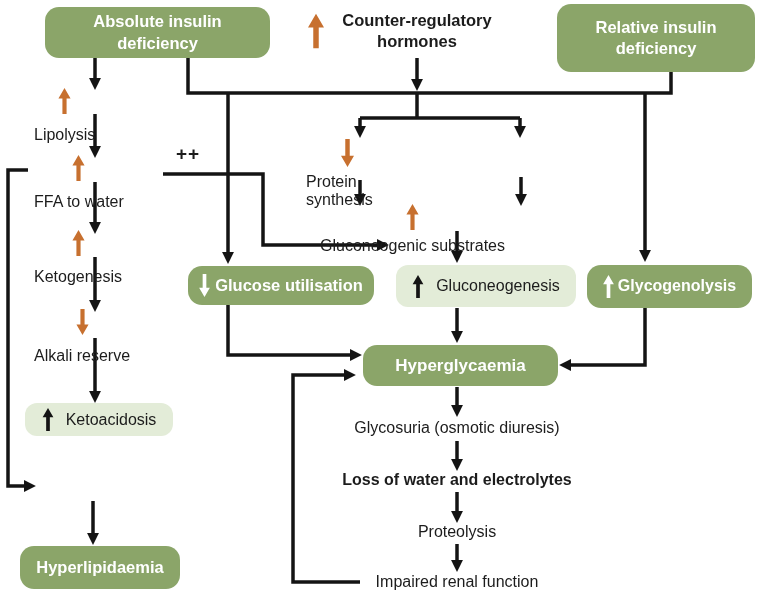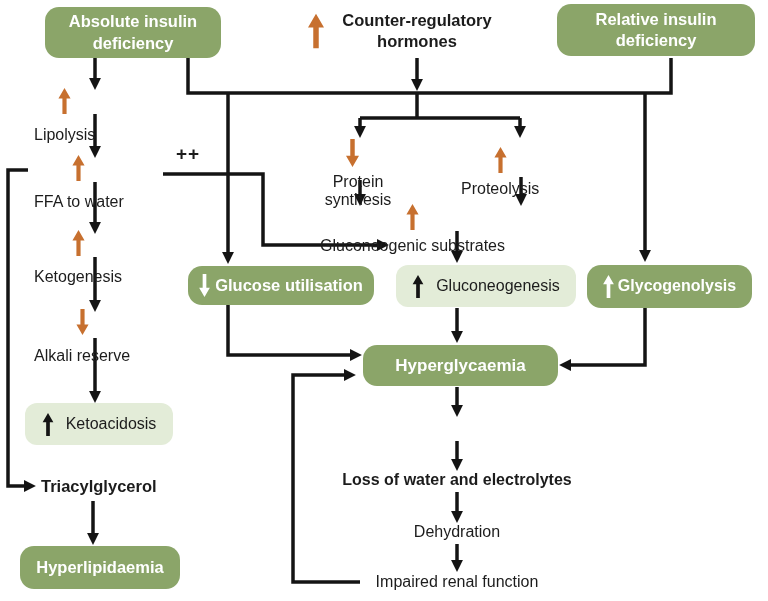--- a/index.html
+++ b/index.html
@@ -31,21 +31,21 @@
   .row{display:flex;align-items:center;gap:12px;white-space:nowrap;font-size:16px;flex-direction:column;}
   .plain{font-size:16px;white-space:nowrap;}
   .bold-black{font-weight:700;}
   .centerx{transform:translateX(-50%);}
   .trend{flex:0 0 auto;display:block;}
   .trend.orange path{fill:var(--orange);}
   .trend.black path{fill:var(--line);}
   .trend.white path{fill:#ffffff;}
   .counter-block{display:flex;align-items:center;gap:9px;}
   .counter-text{font-weight:700;font-size:16.5px;line-height:1.25;text-align:center;width:168px;}
-  .twoline{width:82px;text-align:center;line-height:1.1;margin-left:11px;}
+  .twoline{width:82px;line-height:1.1;}
   .plusplus{font-size:19px;font-weight:600;letter-spacing:1px;}
 </style>
 </head>
 <body>
 
 <div class="canvas">
 
   <svg class="connectors" viewBox="0 0 768 601">
     <defs>
       <marker id="ah" viewBox="0 0 10 10" refX="0" refY="5" markerWidth="3.4" markerHeight="3.9" orient="auto">
@@ -74,32 +74,32 @@
     <path d="M457 308 V331" marker-end="url(#ah)"></path>
     <path d="M228 305 V355 H350" marker-end="url(#ah)"></path>
     <path d="M645 308 V365 H571" marker-end="url(#ah)"></path>
     <path d="M457 387 V405" marker-end="url(#ah)"></path>
     <path d="M457 441 V459" marker-end="url(#ah)"></path>
     <path d="M457 492 V511" marker-end="url(#ah)"></path>
     <path d="M457 544 V560" marker-end="url(#ah)"></path>
     <path d="M360 582 H293 V375 H344" marker-end="url(#ah)"></path>
   </svg>
 
-  <div class="abs gbox" style="left:45px;top:7px;width:176px;height:51px;padding:10px 18px;">
+  <div class="abs gbox" style="left:45px;top:7px;width:225px;height:51px;padding:10px 18px;">
     <span>Absolute insulin deficiency</span>
   </div>
 
   <div class="abs counter-block" style="left:308px;top:10px;">
     <svg class="trend orange" width="16" height="38" viewBox="0 0 14 30">
         <path d="M7 0 L14 12 H9.4 V30 H4.6 V12 H0 Z"></path>
       </svg>
     <span class="counter-text">Counter-regulatory hormones</span>
   </div>
 
-  <div class="abs gbox" style="left:557px;top:4px;width:198px;height:52px;padding:0 18px;">
+  <div class="abs gbox" style="left:557px;top:4px;width:198px;height:68px;padding:0 18px;">
     <span>Relative insulin deficiency</span>
   </div>
 
   <div class="abs row" style="left:34px;top:88px;">
     <svg class="trend orange" width="13" height="26" viewBox="0 0 14 30">
         <path d="M7 0 L14 12 H9.4 V30 H4.6 V12 H0 Z"></path>
       </svg>
     <span>Lipolysis</span>
   </div>
 
@@ -119,46 +119,39 @@
     <span>Ketogenesis</span>
   </div>
 
   <div class="abs row" style="left:34px;top:309px;">
     <svg class="trend orange" width="13" height="26" viewBox="0 0 14 30">
         <path d="M7 30 L0 18 H4.6 V0 H9.4 V18 H14 Z"></path>
       </svg>
     <span>Alkali reserve</span>
   </div>
 
-  <div class="abs lbox" style="left:25px;top:403px;width:148px;height:42px;">
+  <div class="abs lbox" style="left:25px;top:403px;width:148px;height:33px;">
     <svg class="trend black" width="12" height="23" viewBox="0 0 14 30">
         <path d="M7 0 L14 12 H9.4 V30 H4.6 V12 H0 Z"></path>
       </svg>
     <span>Ketoacidosis</span>
   </div>
 
-  <div class="abs plain bold-black" style="left:41px;top:477px;font-size:16.5px;">Triacylglycerol</div>
 
   <div class="abs gbox" style="left:20px;top:546px;width:160px;height:43px;white-space:nowrap;">
     <span>Hyperlipidaemia</span>
   </div>
 
   <div class="abs row" style="left:306px;top:139px;gap:6px;">
     <svg class="trend orange" width="13" height="28" viewBox="0 0 14 30">
         <path d="M7 30 L0 18 H4.6 V0 H9.4 V18 H14 Z"></path>
       </svg>
     <span class="twoline" style="white-space:normal;">Protein synthesis</span>
   </div>
 
-  <div class="abs row" style="left:461px;top:147px;gap:7px;">
-    <svg class="trend orange" width="13" height="26" viewBox="0 0 14 30">
-        <path d="M7 0 L14 12 H9.4 V30 H4.6 V12 H0 Z"></path>
-      </svg>
-    <span>Proteolysis</span>
-  </div>
 
   <div class="abs row" style="left:320px;top:204px;gap:7px;">
     <svg class="trend orange" width="13" height="26" viewBox="0 0 14 30">
         <path d="M7 0 L14 12 H9.4 V30 H4.6 V12 H0 Z"></path>
       </svg>
     <span>Gluconeogenic substrates</span>
   </div>
 
   <div class="abs gbox" style="left:188px;top:266px;width:186px;height:39px;white-space:nowrap;gap:5px;">
     <svg class="trend white" width="11" height="23" viewBox="0 0 14 30">
@@ -178,20 +171,21 @@
     <span>Hyperglycaemia</span>
   </div>
 
   <div class="abs gbox" style="left:587px;top:265px;width:165px;height:43px;white-space:nowrap;gap:4px;font-size:16px;">
     <svg class="trend white" width="11" height="23" viewBox="0 0 14 30">
         <path d="M7 0 L14 12 H9.4 V30 H4.6 V12 H0 Z"></path>
       </svg>
     <span>Glycogenolysis</span>
   </div>
 
+  <div class="abs plain centerx" style="left:457px;top:419px;">Glycosuria (osmotic diuresis)</div>
 
   <div class="abs plain centerx" style="left:457px;top:471px;font-weight:bold;">Loss of water and electrolytes</div>
 
-  <div class="abs plain centerx" style="left:457px;top:523px;">Dehydration</div>
+  <div class="abs plain centerx" style="left:457px;top:523px;">Proteolysis</div>
 
   <div class="abs plain centerx" style="left:457px;top:573px;">Impaired renal function</div>
 
 </div>
 
 </body></html>

